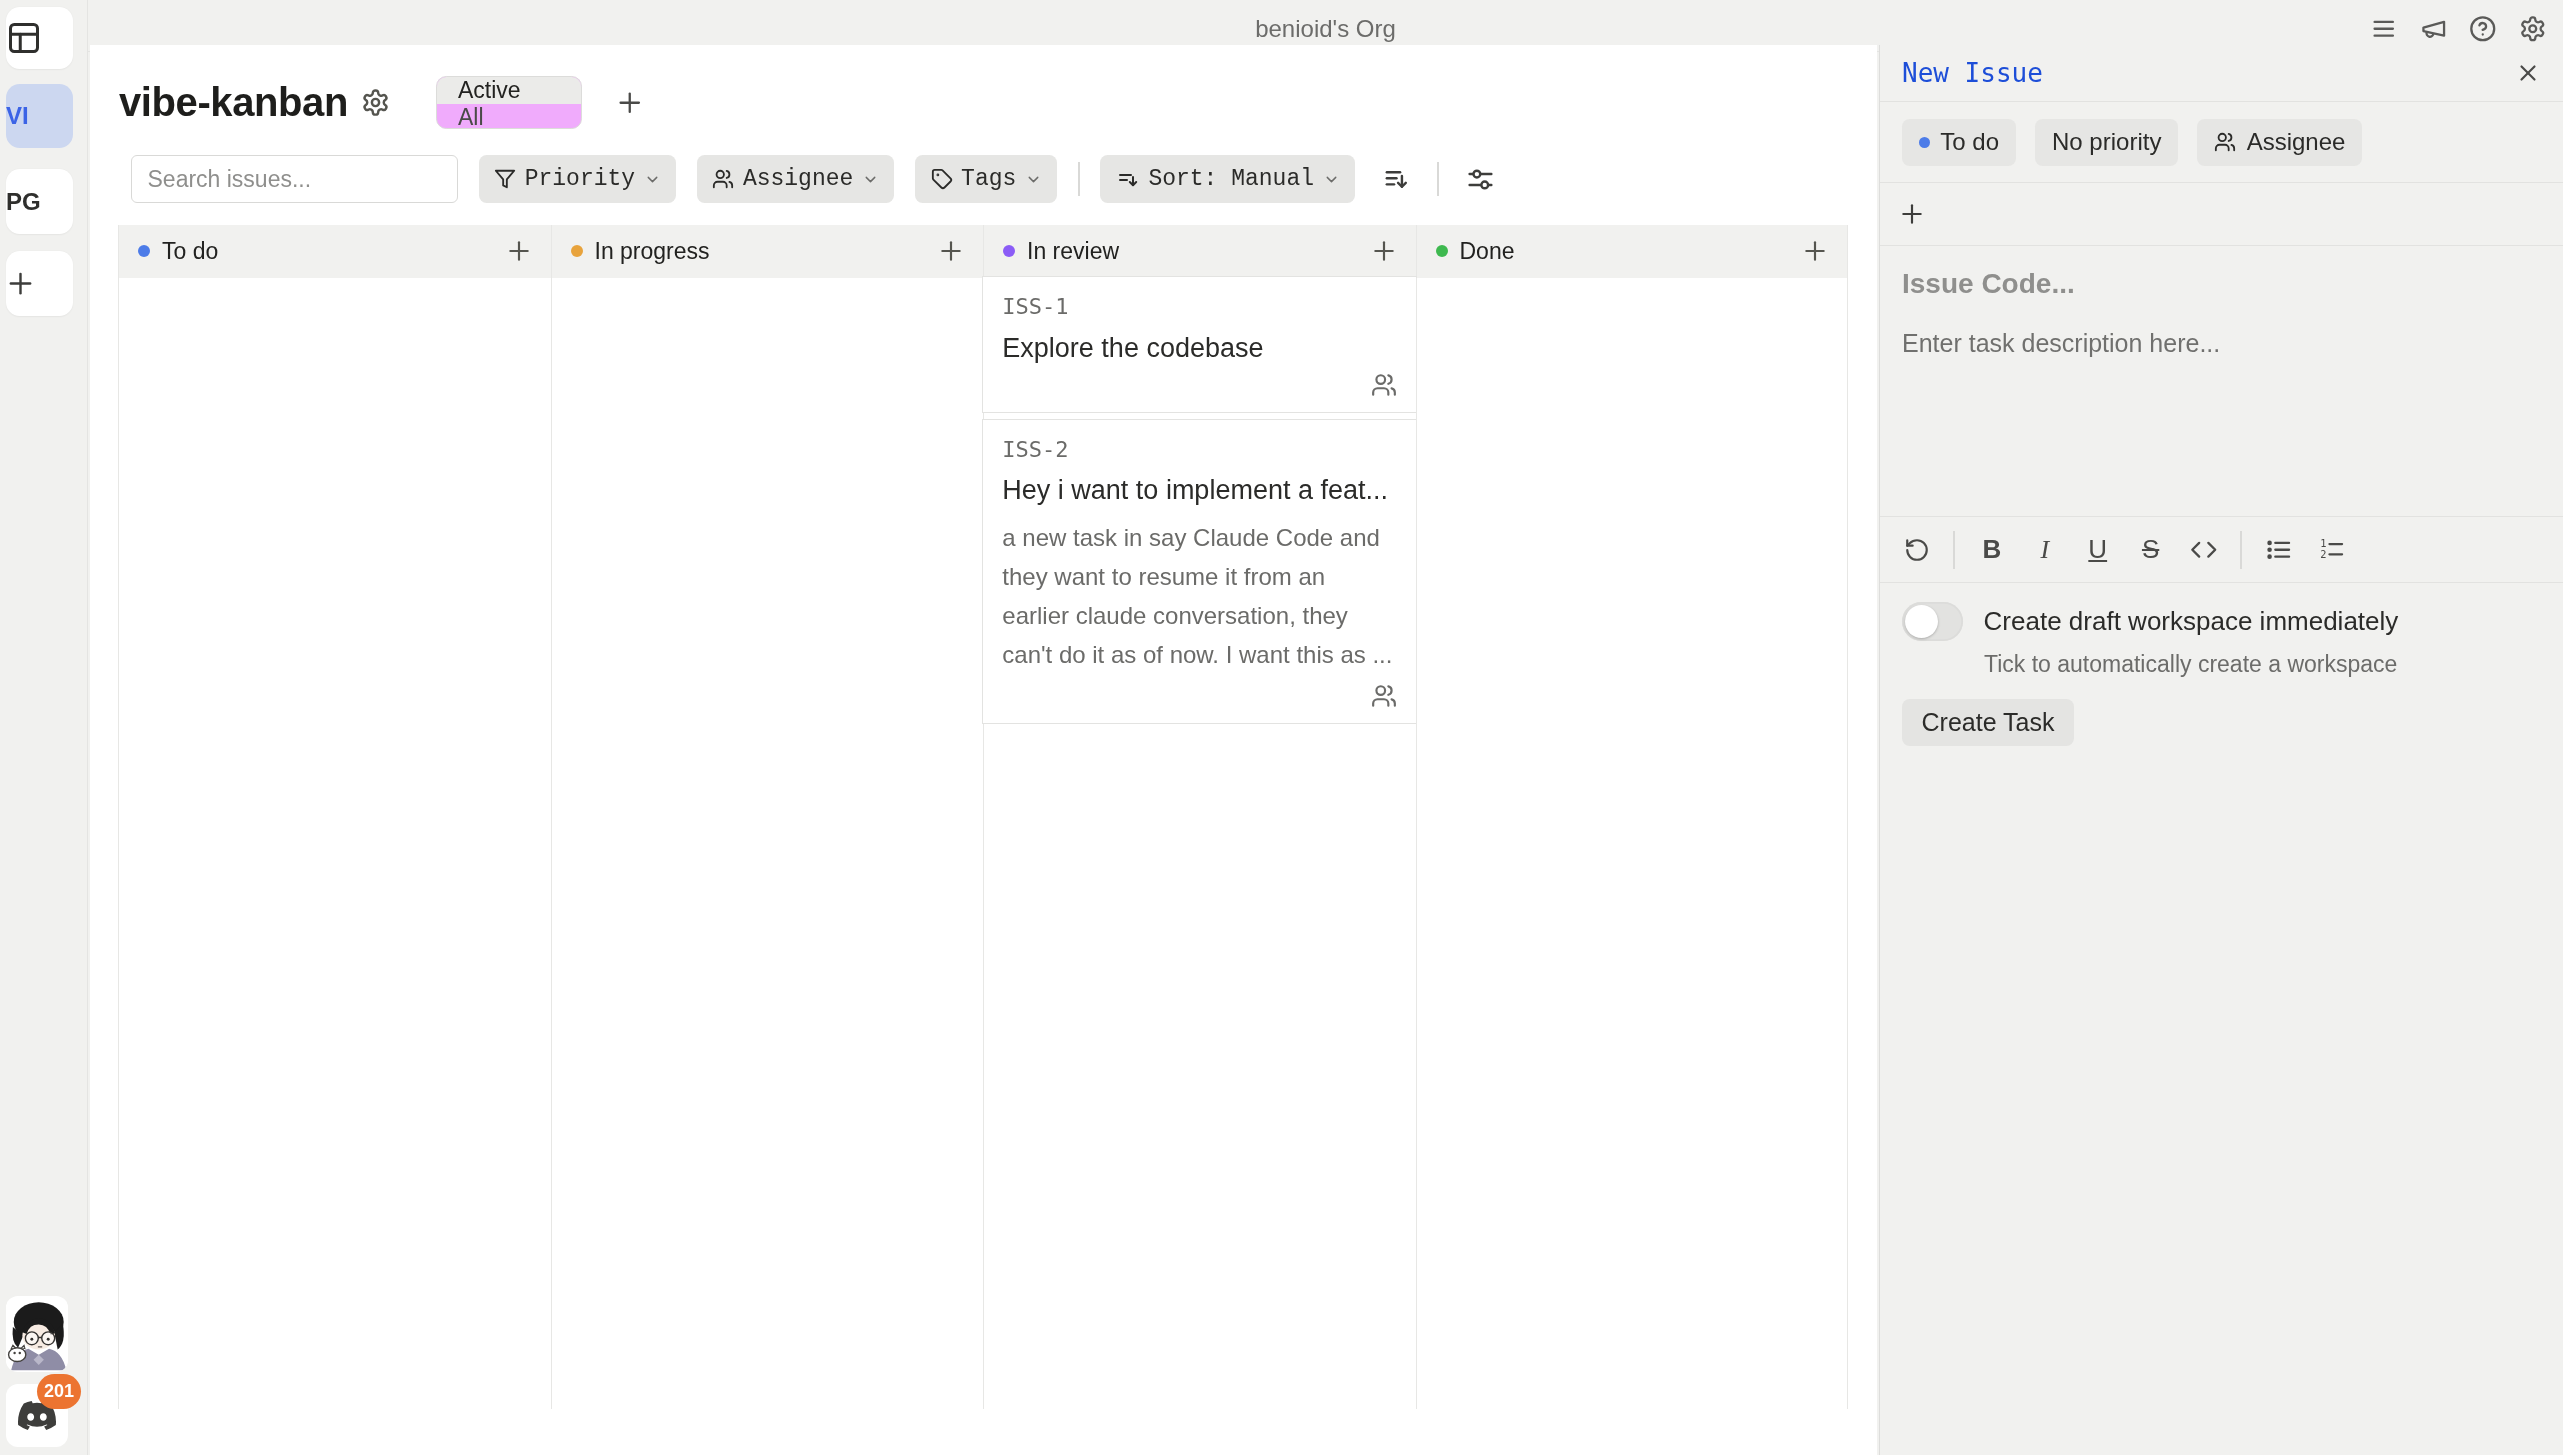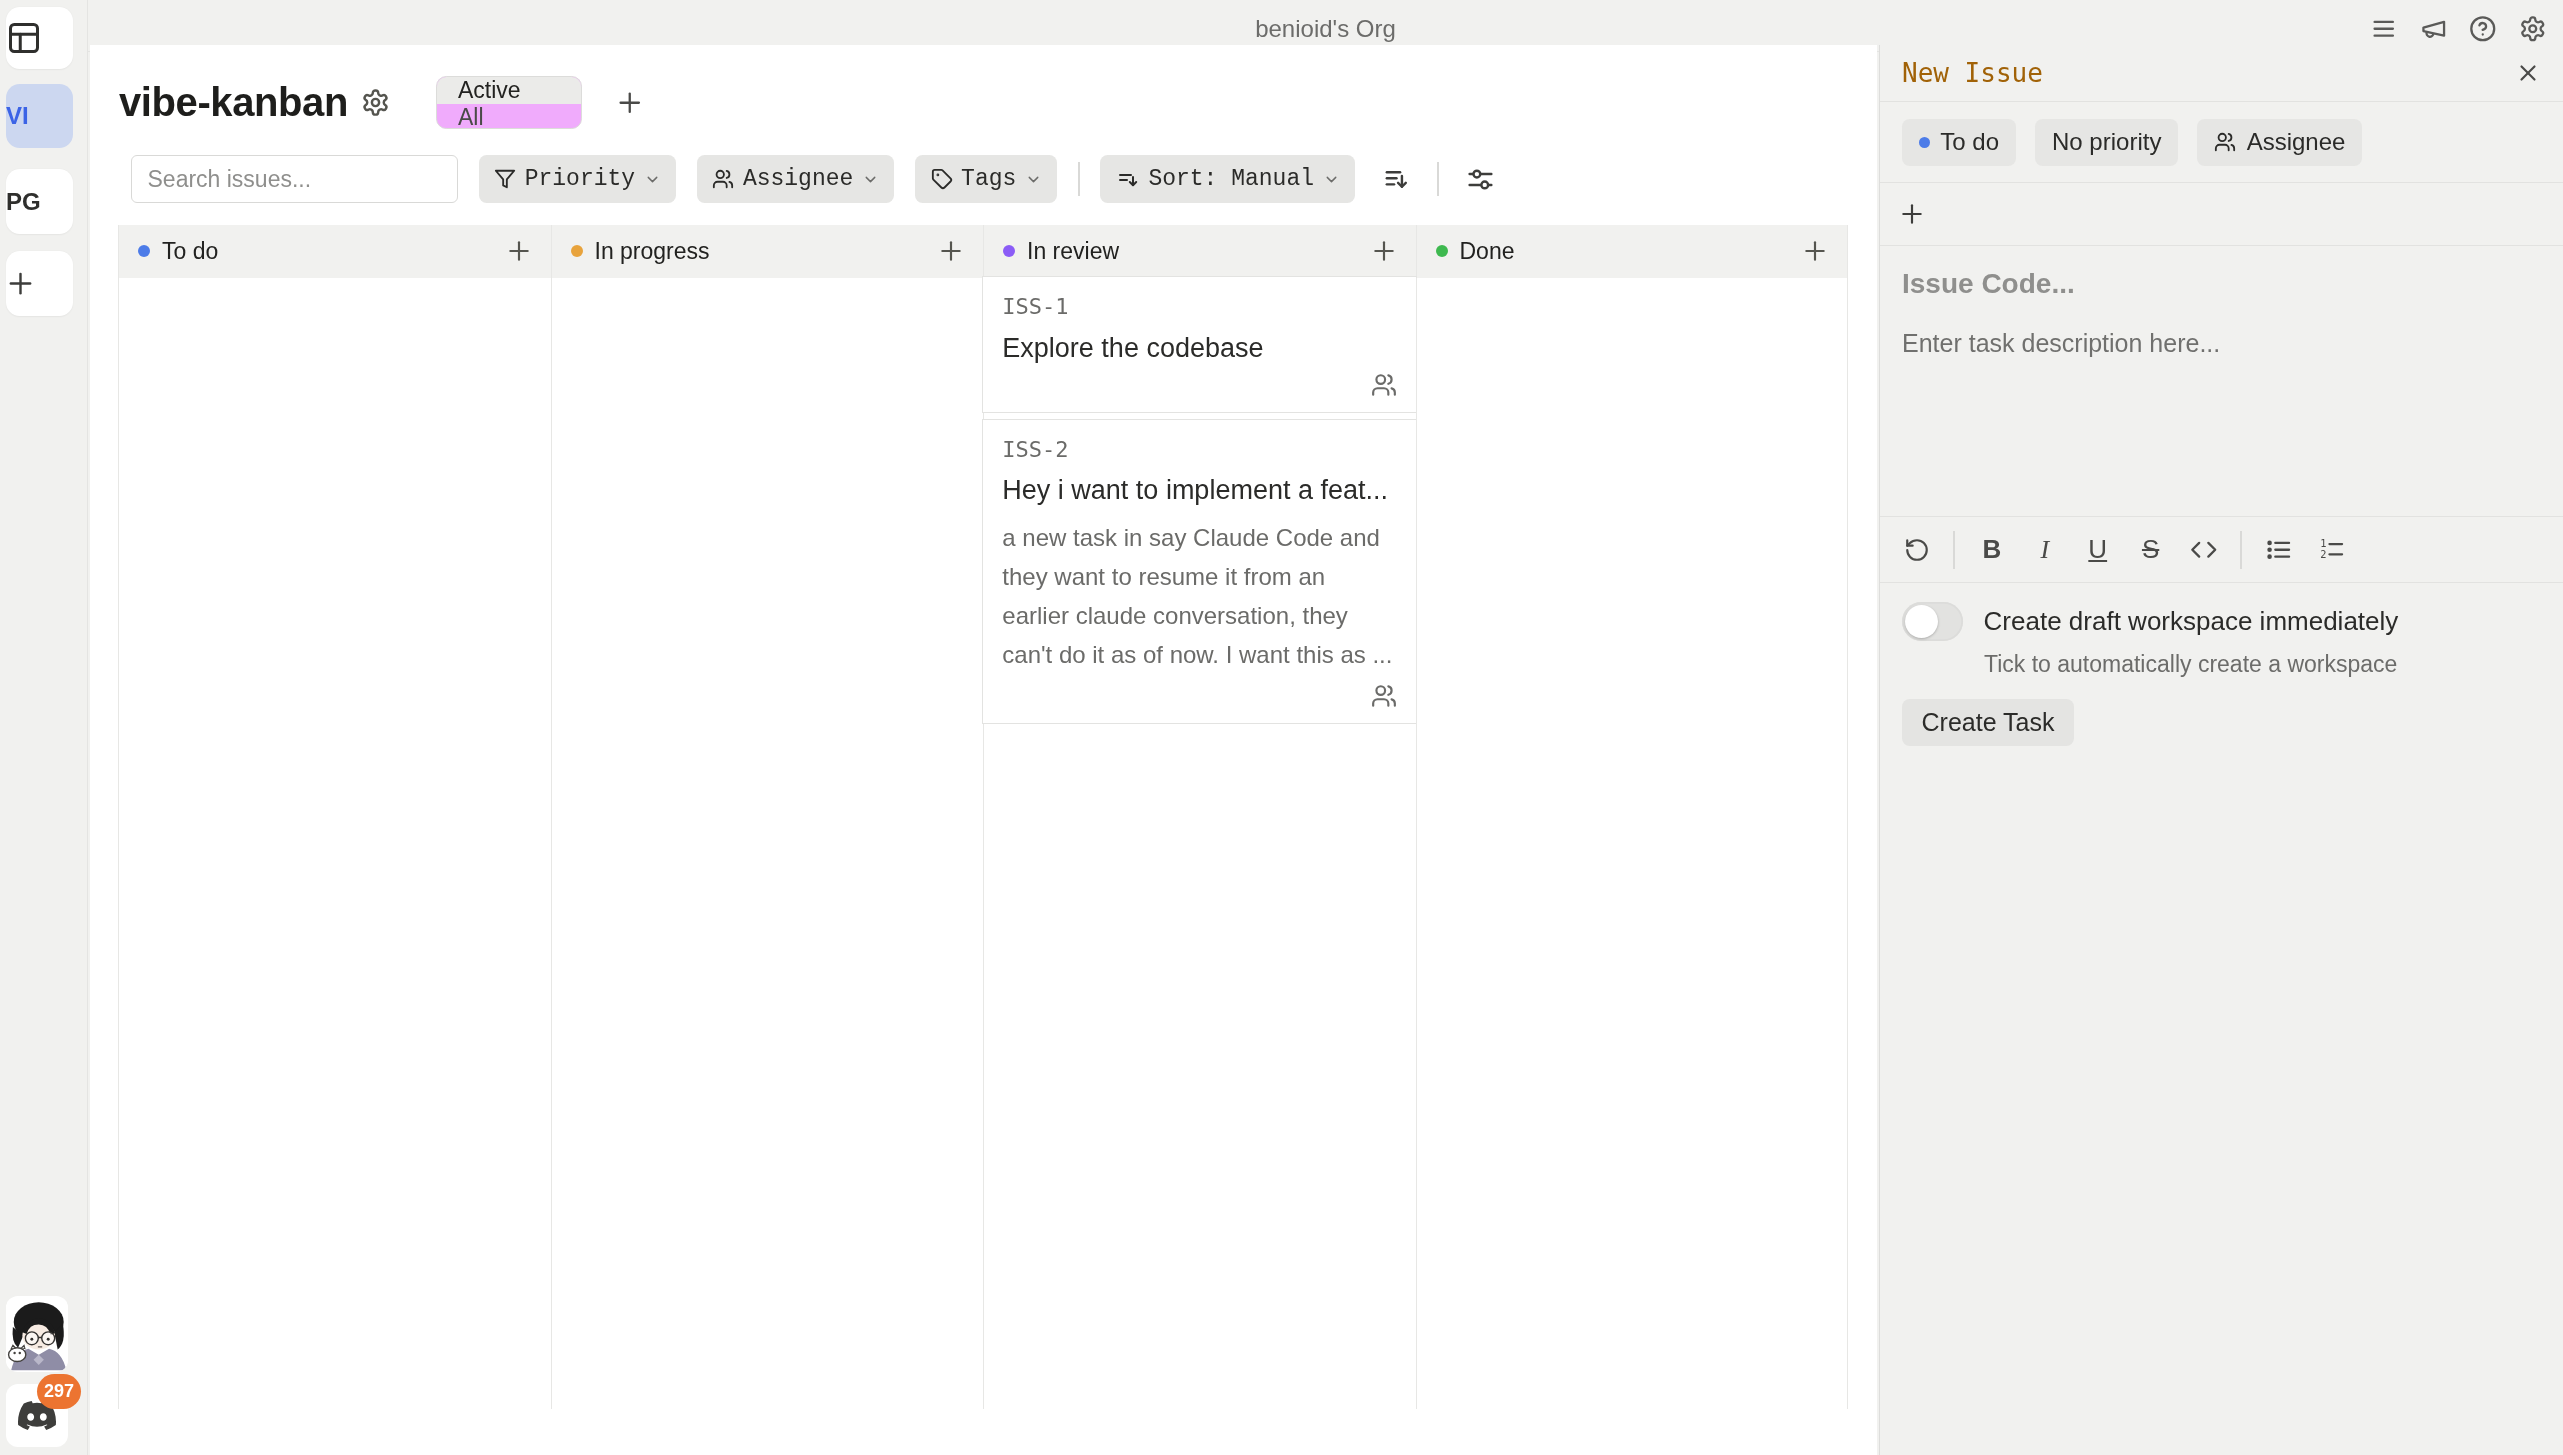--- a/index.html
+++ b/index.html
@@ -131,21 +131,21 @@
 
   
   .panel {
     position:absolute; left:1879px; top:45px; width:684px; height:1410px;
     background:#f1f1ef; border-left:1.7px solid #dddddb;
   }
   .panel-header {
     height:57px; display:flex; align-items:center; padding:0 22px;
     border-bottom:1.7px solid #e2e2e0;
   }
-  .panel-title { font-family:"DejaVu Sans Mono", monospace; font-size:26px; color:#a16207; }
+  .panel-title { font-family:"DejaVu Sans Mono", monospace; font-size:26px; color:#1d4ed8; }
   .panel-close { margin-left:auto; color:#4a4a48; display:flex; cursor:pointer; }
   .chips-row {
     height:81px; display:flex; align-items:center; gap:19px; padding:0 22px;
     border-bottom:1.7px solid #e2e2e0;
   }
   .chip {
     height:47px; background:#e6e6e4; border-radius:7.7px; display:flex;
     align-items:center; gap:10.3px; padding:0 17px; font-size:24px; color:#2b2b29;
     cursor:pointer; white-space:nowrap;
   }
@@ -237,21 +237,21 @@
       <path d="M6 59 l2 -4 3 3 z" fill="#ffffff" stroke="#43413e" stroke-width="1.2"></path>
       <path d="M18 58 l3 -3 1 4 z" fill="#ffffff" stroke="#43413e" stroke-width="1.2"></path>
     </svg>
   </div>
 
   <div class="rail-discord">
     <svg width="38" height="29" viewBox="0 0 127.14 96.36">
       <path fill="#3d3d3b" d="M107.7,8.07A105.15,105.15,0,0,0,81.47,0a72.06,72.06,0,0,0-3.36,6.83A97.68,97.68,0,0,0,49,6.83,72.37,72.37,0,0,0,45.64,0,105.89,105.89,0,0,0,19.39,8.09C2.79,32.65-1.71,56.6.54,80.21h0A105.73,105.73,0,0,0,32.71,96.36,77.7,77.7,0,0,0,39.6,85.25a68.42,68.42,0,0,1-10.85-5.18c.91-.66,1.8-1.34,2.66-2a75.57,75.57,0,0,0,64.32,0c.87.71,1.76,1.39,2.66,2a68.68,68.68,0,0,1-10.87,5.19,77,77,0,0,0,6.89,11.1A105.25,105.25,0,0,0,126.6,80.22h0C129.24,52.84,122.09,29.11,107.7,8.07ZM42.45,65.69C36.18,65.69,31,60,31,53s5-12.74,11.43-12.74S54,46,53.89,53,48.84,65.69,42.45,65.69Zm42.24,0C78.41,65.69,73.25,60,73.25,53s5-12.74,11.44-12.74S96.23,46,96.12,53,91.08,65.69,84.69,65.69Z"></path>
     </svg>
   </div>
-  <div class="badge">297</div>
+  <div class="badge">201</div>
 </nav>
 
 <header class="topbar">
   <div class="topbar-title">benioid's Org</div>
   <div class="topbar-icons">
     <span class="tb-iconbtn">
       <svg width="27.5" height="27.5" viewBox="0 0 24 24" fill="none" stroke="currentColor" stroke-width="2" stroke-linecap="round">
           <line x1="4" y1="6" x2="20" y2="6"></line>
           <line x1="4" y1="12" x2="20" y2="12"></line>
           <line x1="4" y1="18" x2="20" y2="18"></line>

